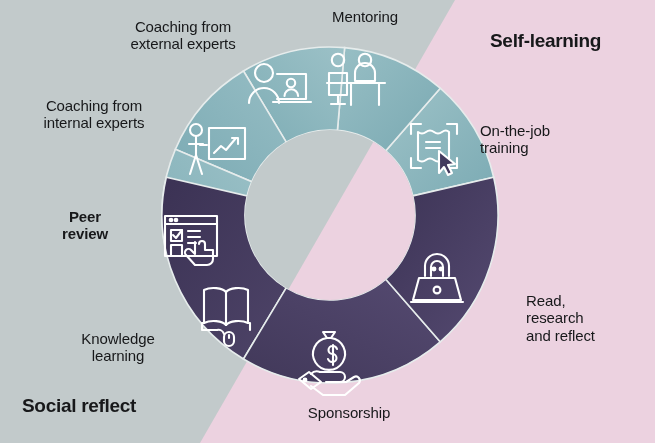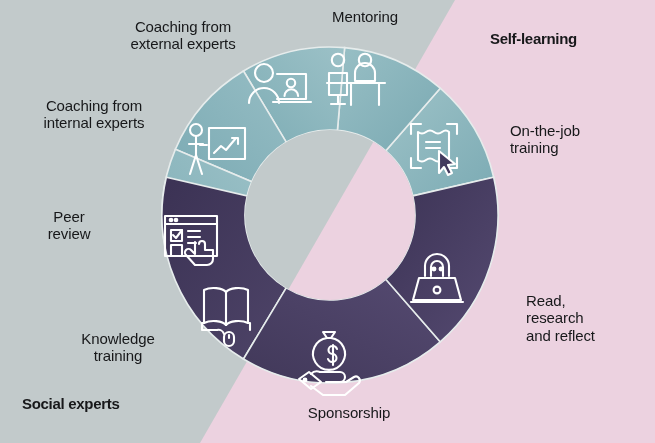--- a/index.html
+++ b/index.html
@@ -15,21 +15,21 @@
     position:absolute;
     color:#17181a;
     font-size:15px;
     line-height:1.15;
     font-weight:400;
     white-space:pre-line;
     letter-spacing:-0.1px;
   }
   .lbl.big{
     font-weight:bold;
-    font-size:15px;
+    font-size:19px;
     letter-spacing:-0.3px;
   }
   .ta-c{text-align:center;}
   .ta-l{text-align:left;}
 </style>
 </head>
 <body>
 
 <svg id="stage" viewBox="0 0 655 443" xmlns="http://www.w3.org/2000/svg">
 
@@ -177,25 +177,25 @@
   </g>
 
 </svg>
 
 <div id="labels">
     <div class="lbl ta-c" style="left: 310px; top: 8px; width: 110px;">Mentoring</div>
     <div class="lbl ta-c" style="left: 108px; top: 18px; width: 150px;">Coaching from
 external experts</div>
     <div class="lbl ta-c" style="left: 20px; top: 97px; width: 148px;">Coaching from
 internal experts</div>
-    <div class="lbl ta-c" style="left: 24px; top: 208px; width: 90px;">Peer
+    <div class="lbl ta-c" style="left: 40px; top: 208px; width: 90px; font-weight: bold;">Peer
 review</div>
     <div class="lbl ta-c" style="left: 52px; top: 330px; width: 132px;">Knowledge
-training</div>
+learning</div>
     <div class="lbl ta-c" style="left: 290px; top: 404px; width: 118px;">Sponsorship</div>
     <div class="lbl ta-l" style="left: 526px; top: 292px; width: 120px;">Read,
 research
 and reflect</div>
-    <div class="lbl ta-l" style="left: 510px; top: 122px; width: 120px;">On-the-job
+    <div class="lbl ta-l" style="left: 480px; top: 122px; width: 120px;">On-the-job
 training</div>
-    <div class="lbl big ta-l" style="left: 22px; top: 395px;">Social experts</div>
+    <div class="lbl big ta-l" style="left: 22px; top: 395px;">Social reflect</div>
     <div class="lbl big ta-l" style="left: 490px; top: 30px;">Self-learning</div>
   </div>
 
 </body></html>

